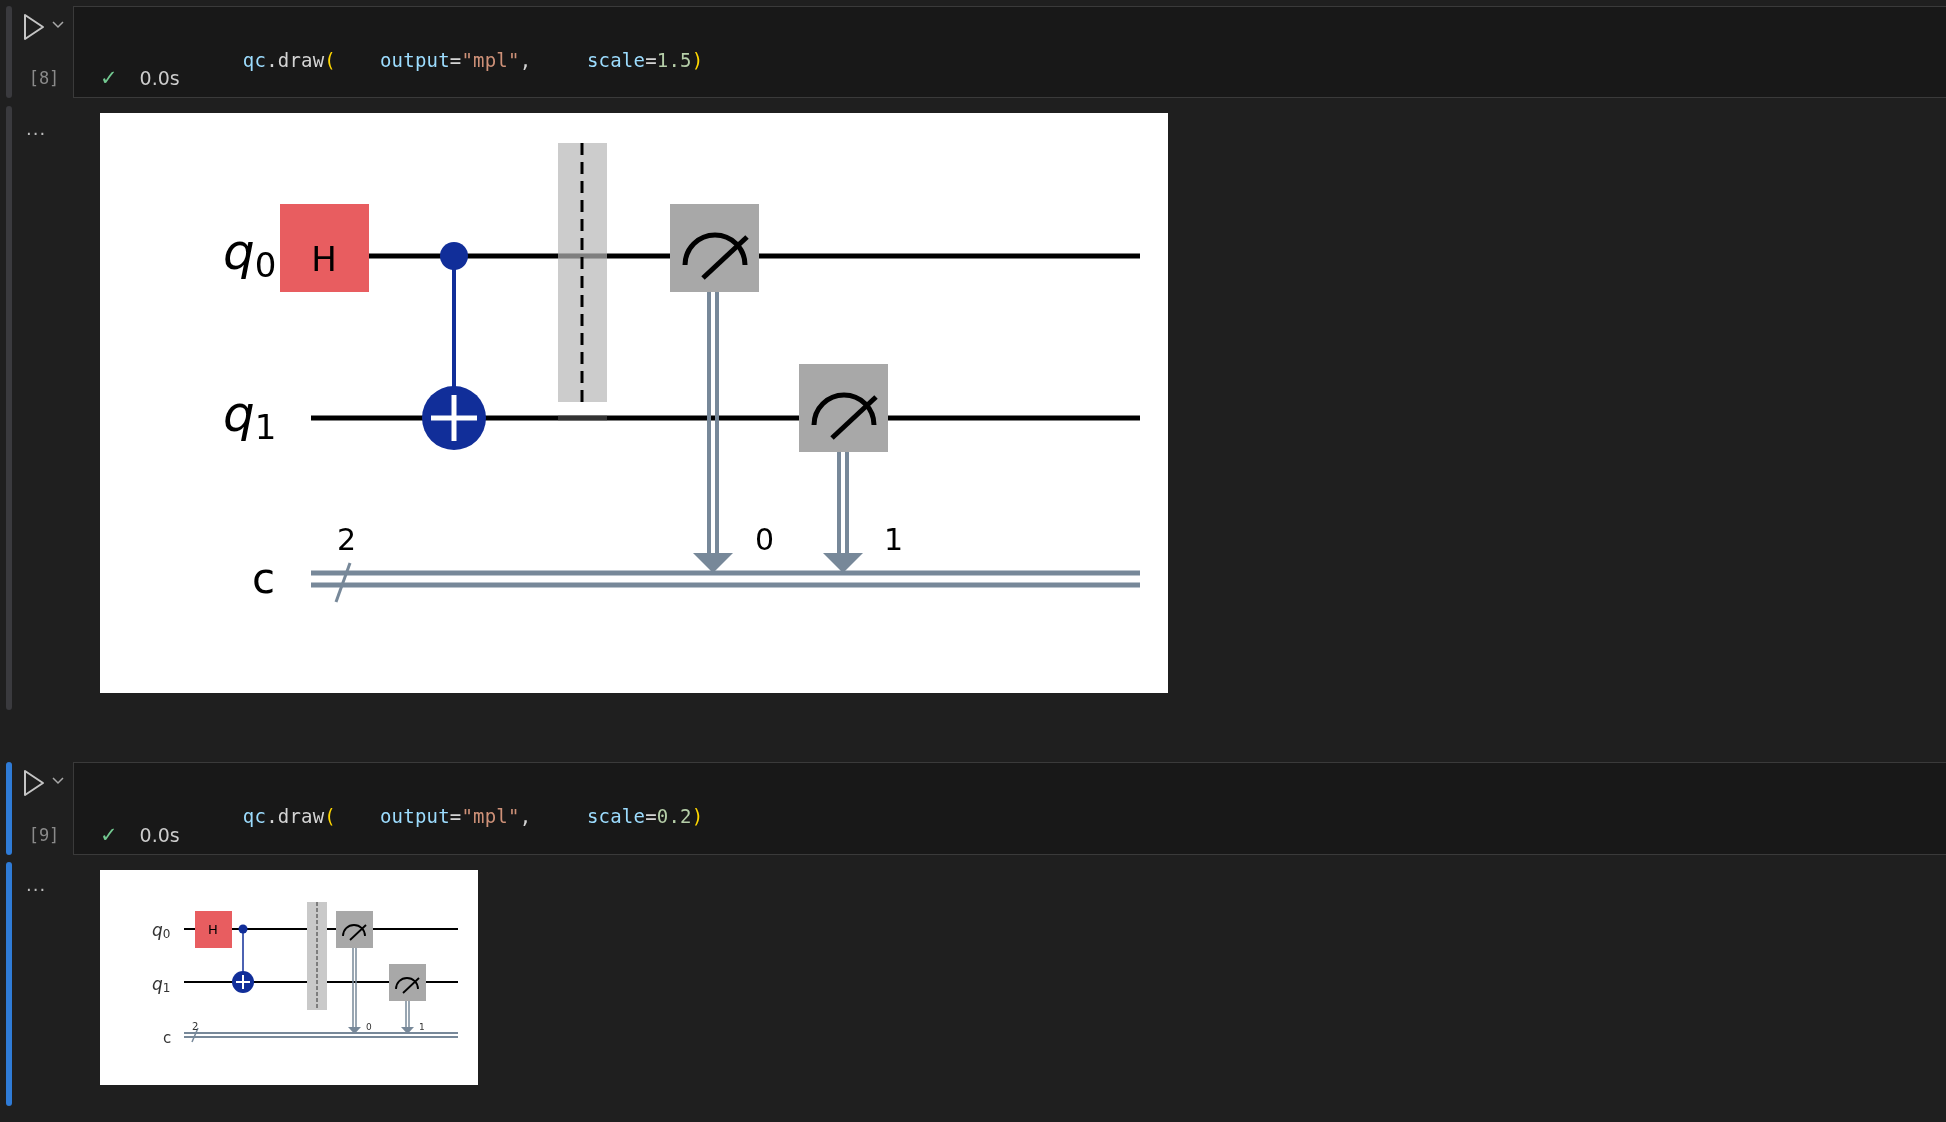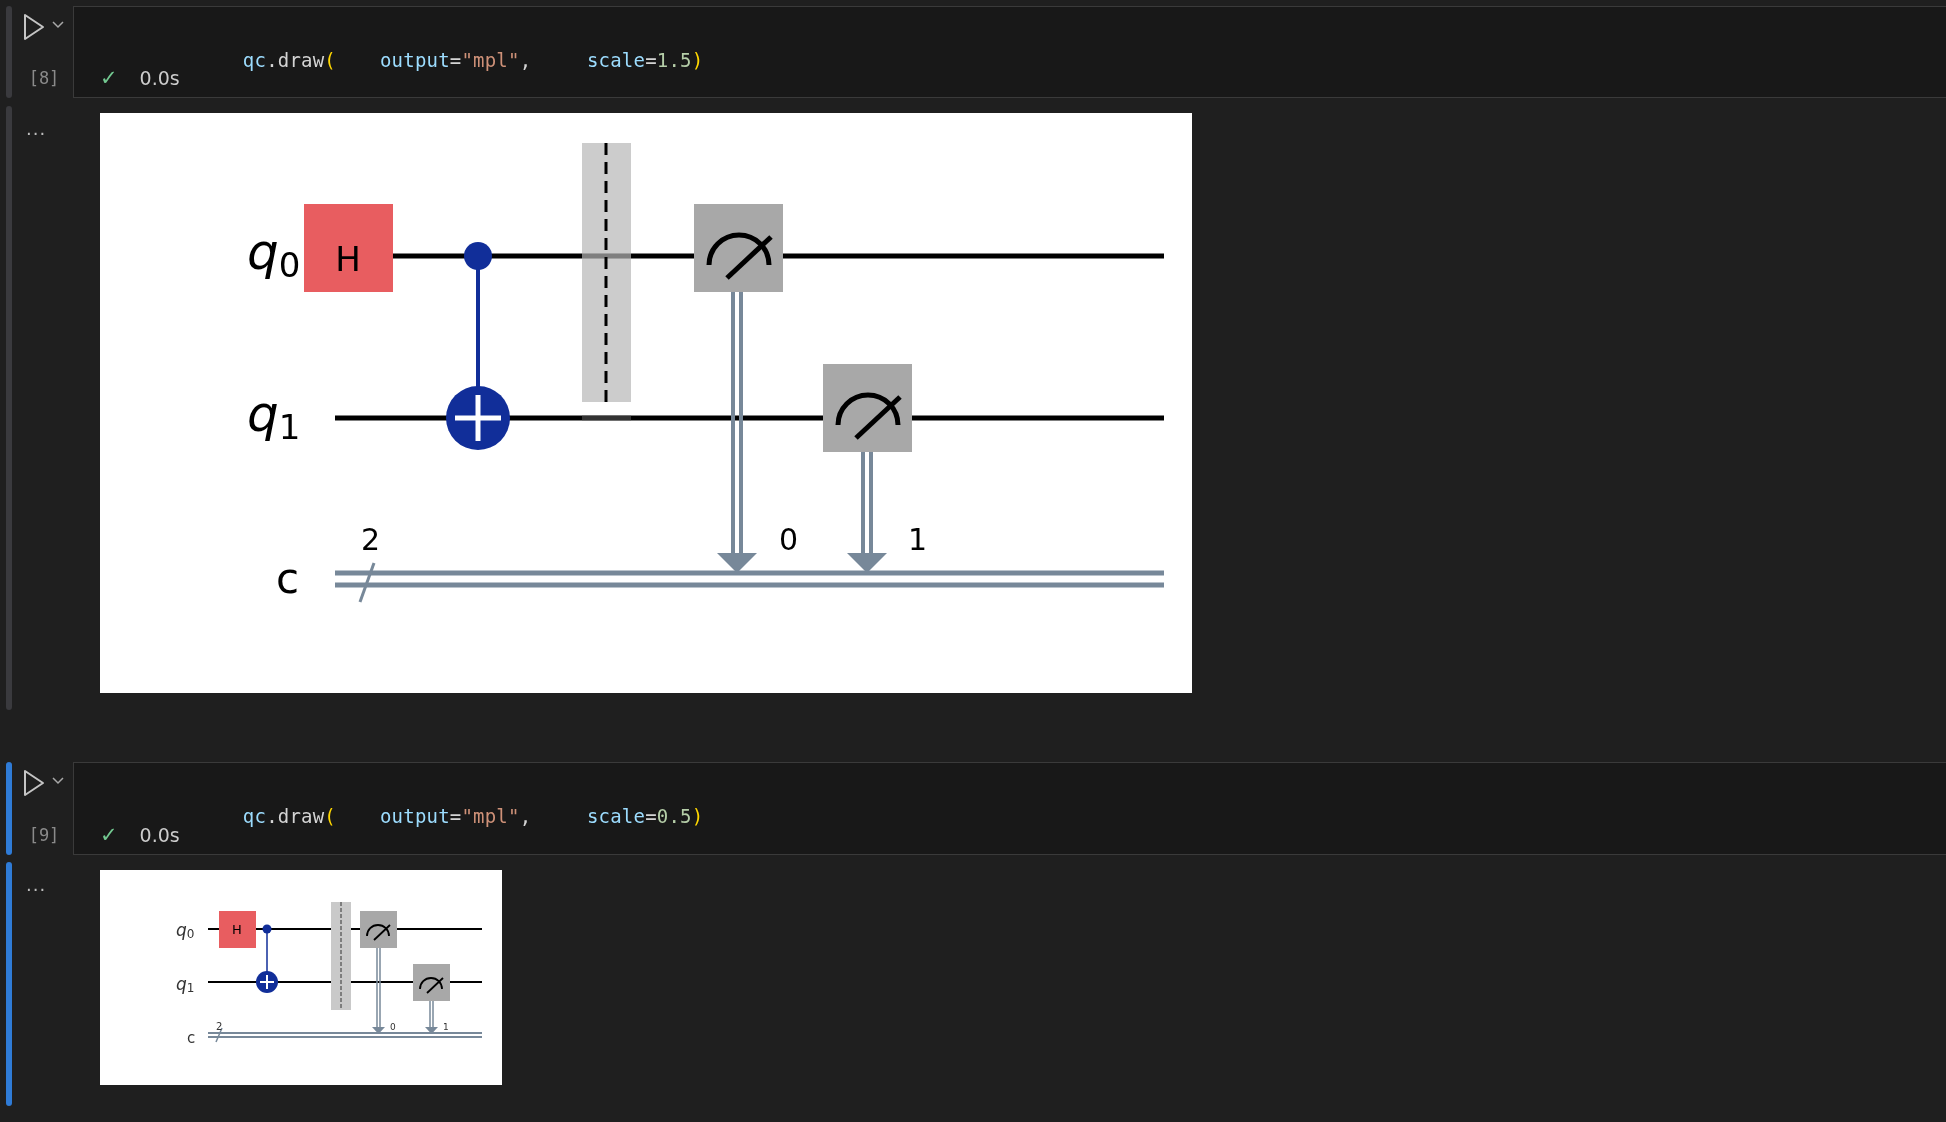--- a/index.html
+++ b/index.html
@@ -13,21 +13,21 @@
   .tok-paren { color:#ffd700; }
   .tok-str { color:#ce9178; }
   .tok-num { color:#b5cea8;margin-top:27px; }
   .tok-plain { color:#d4d4d4; }
   .status { position:absolute; left:26px; font-family:"DejaVu Sans", sans-serif; font-size:19px; color:#cccccc; display:flex; align-items:center; gap:22px; }
   .check { color:#73c991; font-size:21px; }
   .exec-count { position:absolute; left:24px; width:40px; text-align:center; font-family:"DejaVu Sans Mono", monospace; font-size:17px; color:#8a8a8a; }
   .run-btn { position:absolute; left:20px; width:28px; height:30px; cursor:pointer; }
   .chev { position:absolute; left:50px; width:16px; height:16px; cursor:pointer; }
   .ellipsis { position:absolute; left:26px; width:24px; color:#bdbdbd; font-size:18px; letter-spacing:1px; line-height:10px; cursor:pointer; }
-  .output-img { position:absolute; background:#ffffff;padding-left:24px; }
+  .output-img { position:absolute; background:#ffffff; }
   svg text { font-family:"DejaVu Sans", sans-serif; }
 </style>
 </head>
 <body>
 
 <div>
   <div class="cell-bar" style="top:6px;height:92px;background:#3a3a3e;"></div>
   <div class="cell-bar" style="top:106px;height:604px;background:#3a3a3e;"></div>
 
   <svg class="run-btn" style="top:12px;" viewBox="0 0 28 30">
@@ -106,21 +106,21 @@
   <svg class="run-btn" style="top:768px;" viewBox="0 0 28 30">
     <path d="M5 3 L23 15 L5 27 Z" fill="none" stroke="#c5c5c5" stroke-width="2" stroke-linejoin="round"></path>
   </svg>
   <svg class="chev" style="top:772px;" viewBox="0 0 16 16">
     <path d="M3 6 L8 11 L13 6" fill="none" stroke="#a8a8a8" stroke-width="1.5"></path>
   </svg>
   <div class="exec-count" style="top:825px;">[9]</div>
 
   <div class="code-box" style="top:762px;height:93px;">
     <div class="code-line">
-      <span class="tok-var">qc</span><span class="tok-plain">.</span><span class="tok-fn">draw</span><span class="tok-paren">(</span><span class="tok-var">output</span><span class="tok-plain">=</span><span class="tok-str">"mpl"</span><span class="tok-plain">, </span><span class="tok-var">scale</span><span class="tok-plain">=</span><span class="tok-num">0.5</span><span class="tok-paren">)</span>
+      <span class="tok-var">qc</span><span class="tok-plain">.</span><span class="tok-fn">draw</span><span class="tok-paren">(</span><span class="tok-var">output</span><span class="tok-plain">=</span><span class="tok-str">"mpl"</span><span class="tok-plain">, </span><span class="tok-var">scale</span><span class="tok-plain">=</span><span class="tok-num">0.2</span><span class="tok-paren">)</span>
     </div>
     <div class="status" style="top:60px;">
       <span class="check">✓</span>
       <span>0.0s</span>
     </div>
   </div>
 
   <div class="ellipsis" style="top:880px;">...</div>
 
   <div class="output-img" style="left:100px;top:870px;width:378px;height:215px;">

